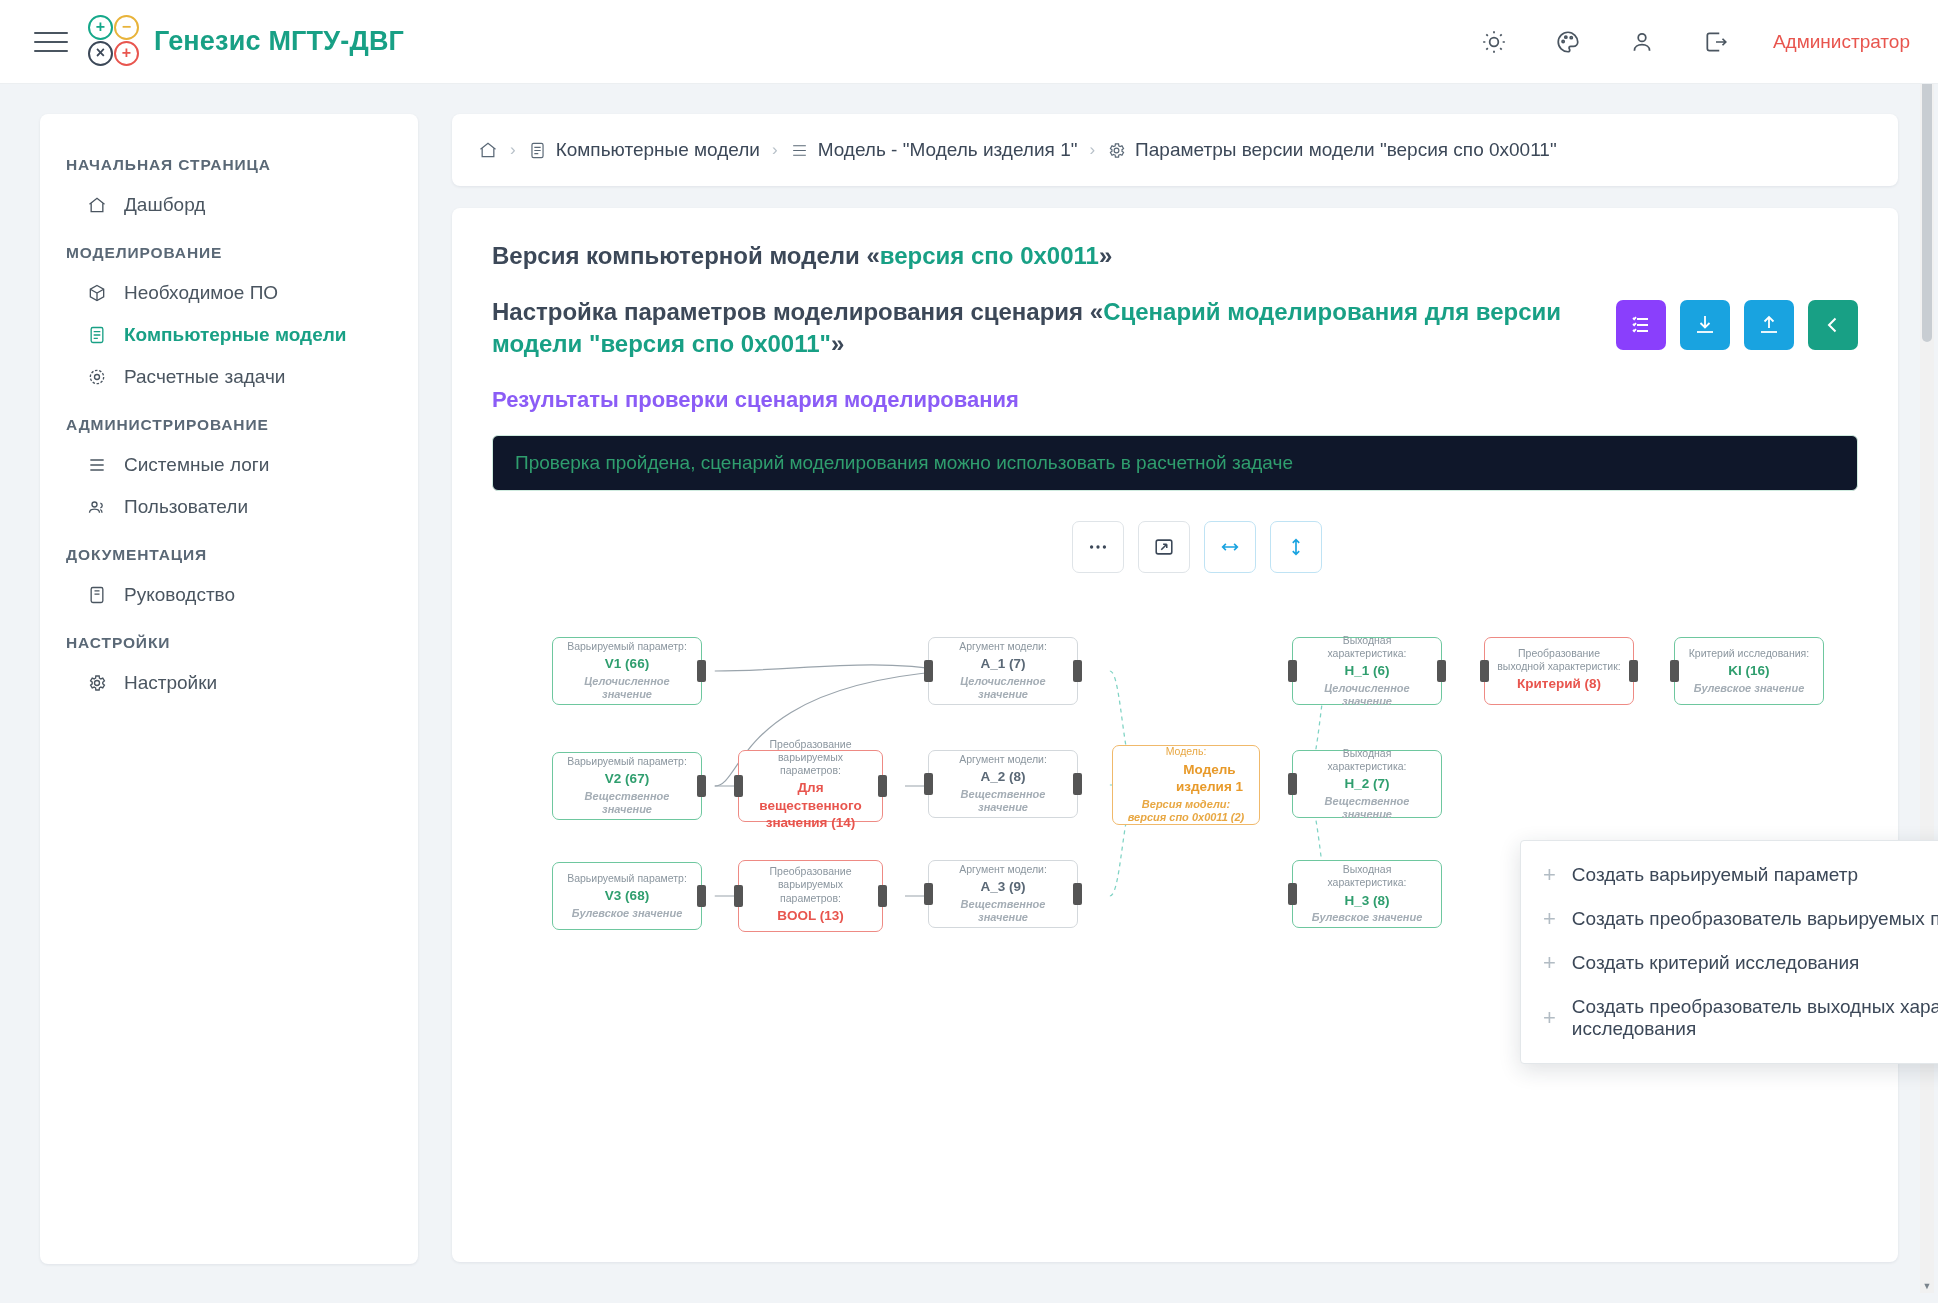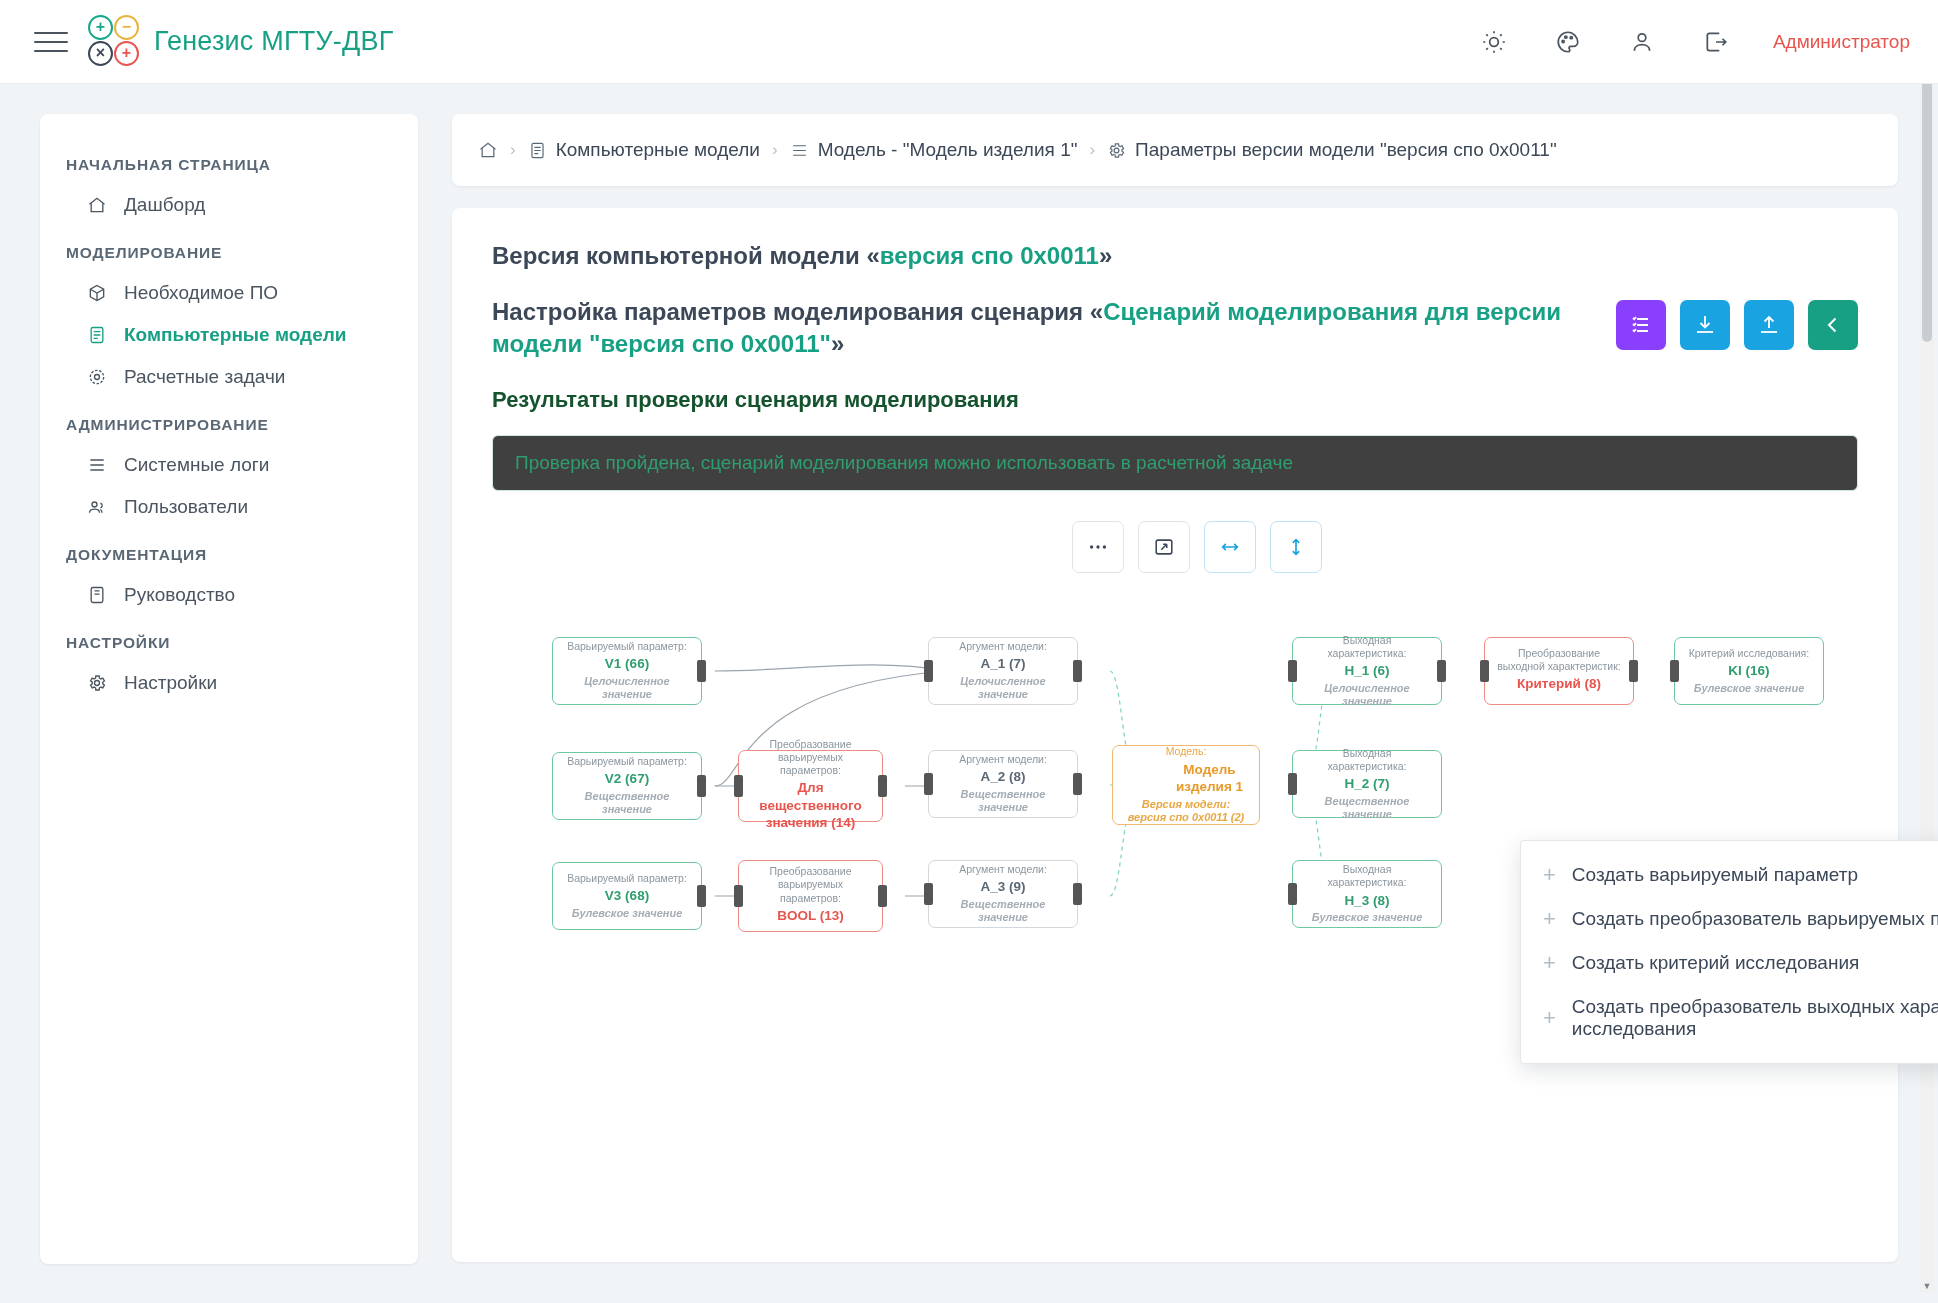--- a/index.html
+++ b/index.html
@@ -33,21 +33,21 @@
     padding: 4px 0; cursor: pointer;
   }
   .burger span { display:block; height:2px; background:#4a5560; border-radius:2px; }
   .logo-mark { width: 54px; height: 54px; position: relative; margin-right: 12px; }
   .logo-mark .c { position:absolute; width:25px; height:25px; border-radius:50%; border:2.5px solid; display:flex; align-items:center; justify-content:center; font-size:16px; line-height:1; font-weight:700;}
   .logo-mark .c1 { left:0; top:0; border-color:#15a88a; color:#15a88a; }
   .logo-mark .c2 { left:26px; top:0; border-color:#e8b33a; color:#e8b33a; }
   .logo-mark .c3 { left:0; top:26px; border-color:#3c4858; color:#3c4858; }
   .logo-mark .c4 { left:26px; top:26px; border-color:#e8554e; color:#e8554e; }
   .brand {
-    font-size: 27px; font-weight: 400; color: #18a085; letter-spacing: .2px;
+    font-size: 27px; font-weight: 700; color: #18a085; letter-spacing: .2px;
   }
   .header-right { margin-left: auto; display:flex; align-items:center; gap: 40px; }
   .hicon { width: 34px; height:34px; display:flex; align-items:center; justify-content:center; color:#4a5560; cursor:pointer;}
   .hicon svg { display:block; }
   .admin-label { color:#e8554e; font-size: 19px; }
 
   
   .sidebar {
     position: absolute; top: 114px; left: 40px;
     width: 378px; height: 1150px;
@@ -78,35 +78,35 @@
   }
   .bc-item { display:flex; align-items:center; gap:9px; }
   .bc-sep { color:#b7c0c8; font-size: 17px; }
   .bc-icon { color:#5a6876; display:flex; align-items:center; }
 
   .content { padding: 34px 40px 40px 40px; min-height: 1054px; position:relative; }
   .h-title { font-size: 24px; font-weight: 700; color:#3c4858; margin: 0 0 26px 0; }
   .h-title .accent { color:#18a085; }
   .h-sub { font-size: 24px; font-weight:700; color:#3c4858; margin: 0 0 26px 0; max-width: 1090px; line-height: 1.35;}
   .h-sub .accent { color:#18a085; }
-  .h-sub3 { font-size: 22px; font-weight:700; color:#14532d; margin: 0 0 22px 0; }
+  .h-sub3 { font-size: 22px; font-weight:700; color:#8b5cf6; margin: 0 0 22px 0; }
 
   .toolbar-right {
     position: absolute; right: 40px; top: 92px; display:flex; gap: 14px;
   }
   .tbtn {
     width: 50px; height: 50px; border-radius: 7px; border:none;
     display:flex; align-items:center; justify-content:center; color:#fff; cursor:pointer;
   }
   .tbtn.purple { background:#8a3ffc; }
   .tbtn.blue { background:#19a3e0; }
   .tbtn.teal { background:#18a085; }
 
   .alert-ok {
-    background:#404040; border:1px solid #cfebdf; color:#2f9e6e;
+    background:#0f172a; border:1px solid #cfebdf; color:#2f9e6e;
     border-radius:6px; padding: 16px 22px; font-size: 19px; margin-bottom: 30px;
   }
 
   
   .graph-tools { display:flex; gap: 14px; margin-left: 580px; }
   .gbtn {
     width: 52px; height: 52px; border-radius:7px; background:#fff;
     border:1px solid #dfe4e8; display:flex; align-items:center; justify-content:center;
     color:#3c4858; cursor:pointer;
   }

